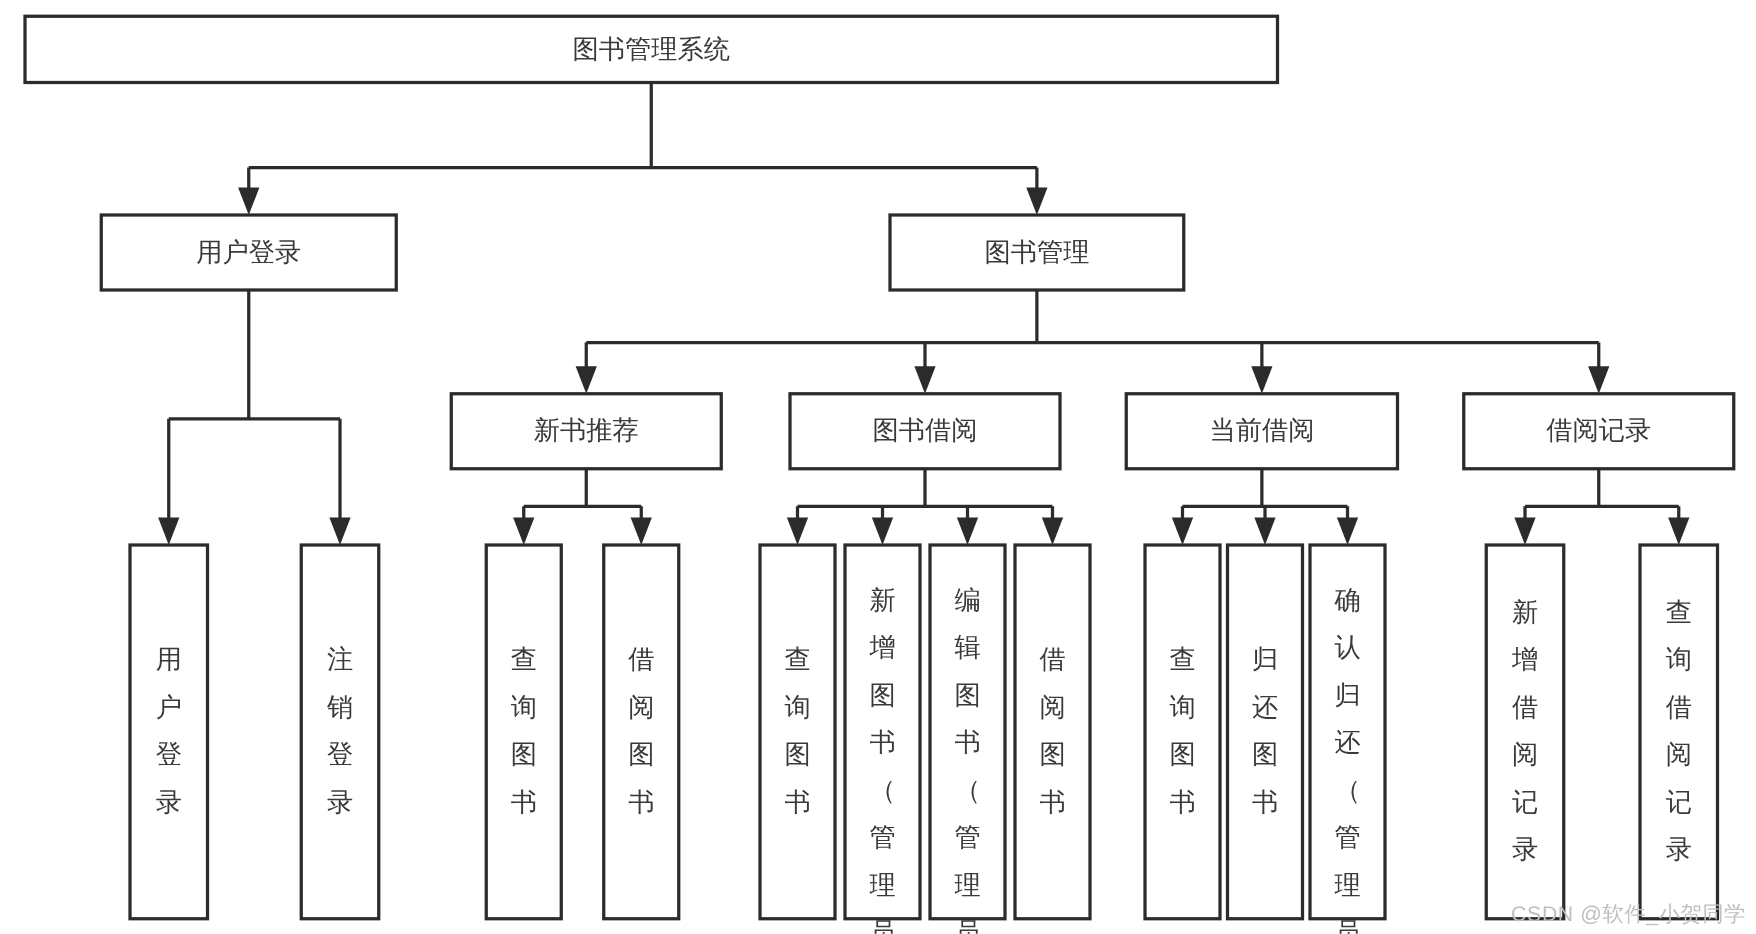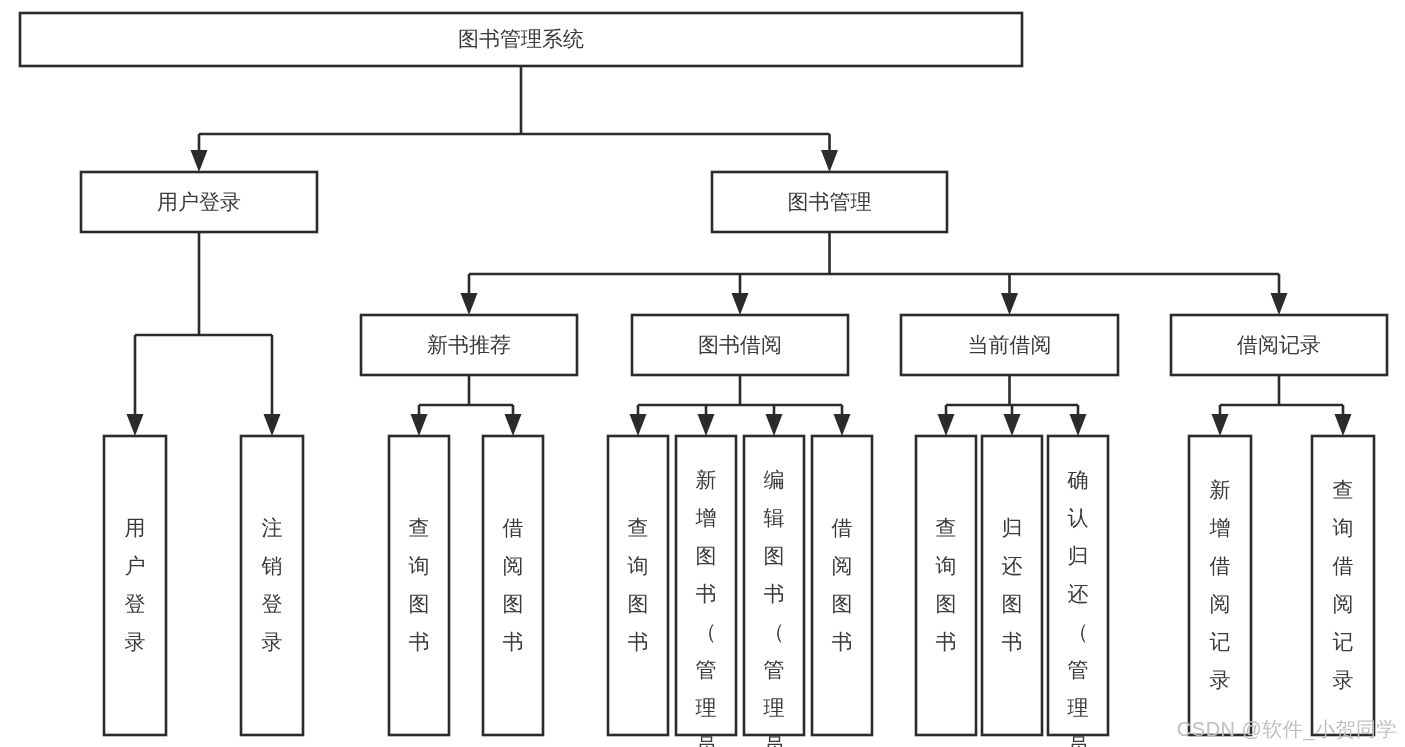--- a/index.html
+++ b/index.html
@@ -54,21 +54,21 @@
   }
   .arrow-head {
     fill: #2b2b2b;
     stroke: none;
   }
   .watermark-text {
     position: absolute;
     right: 8px;
     bottom: 4px;
     font-family: "Liberation Sans", "DejaVu Sans", sans-serif;
-    font-size: 20px;
+    font-size: 17px;
     color: #bfbfbf;
     letter-spacing: 0.5px;
     user-select: none;
     pointer-events: none;
     white-space: nowrap;
   }
 </style>
 </head>
 <body>
 

